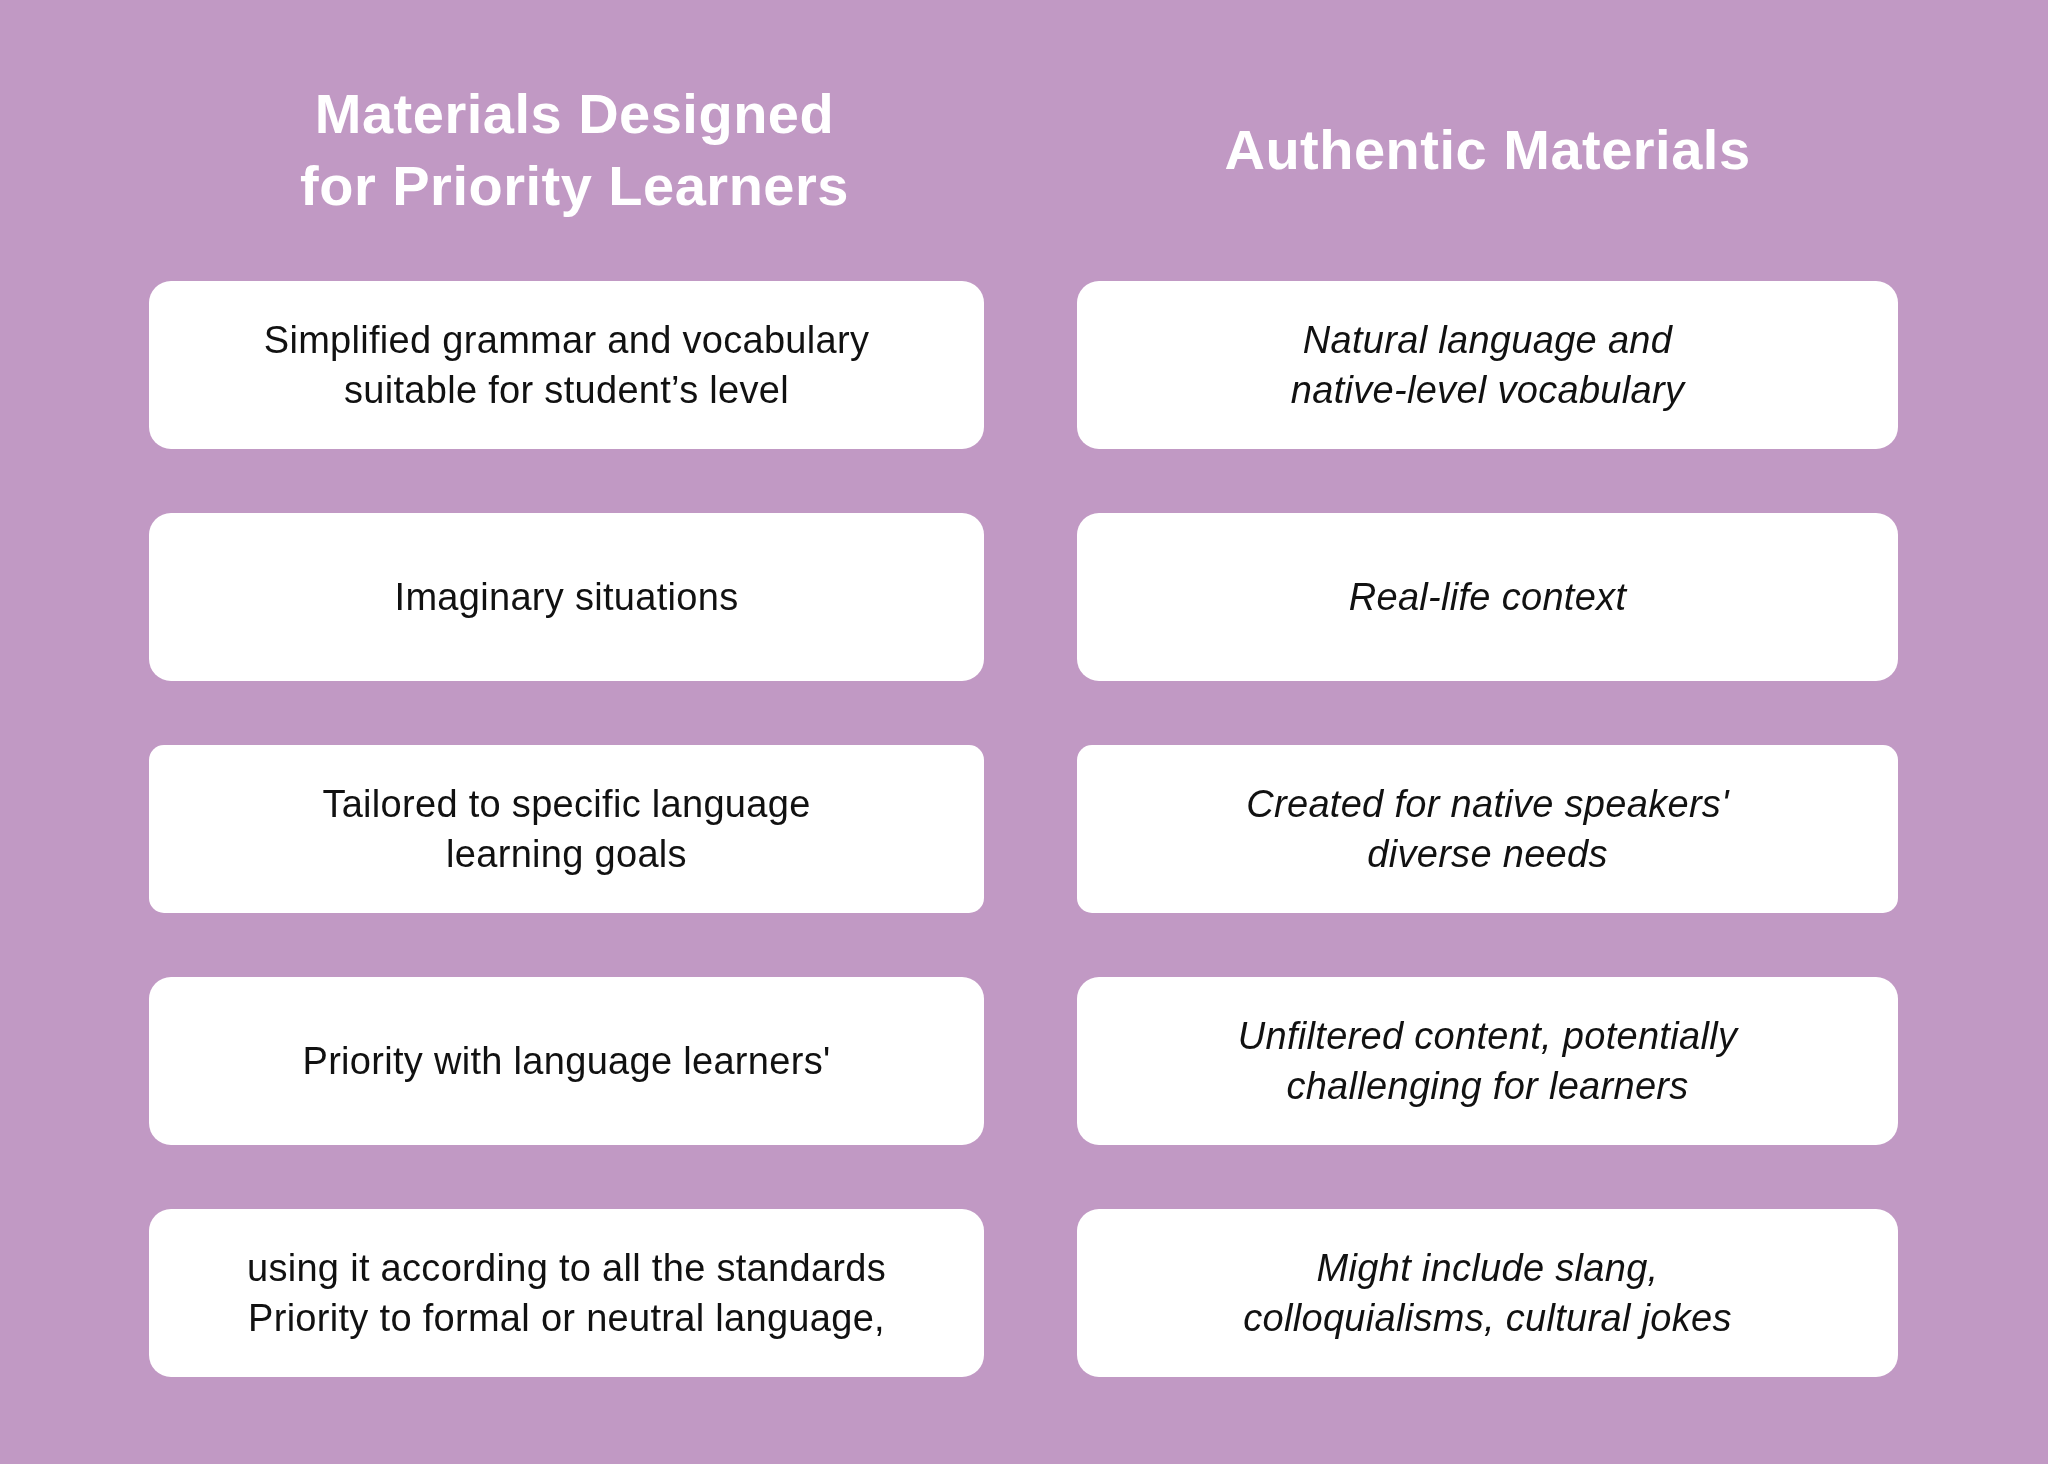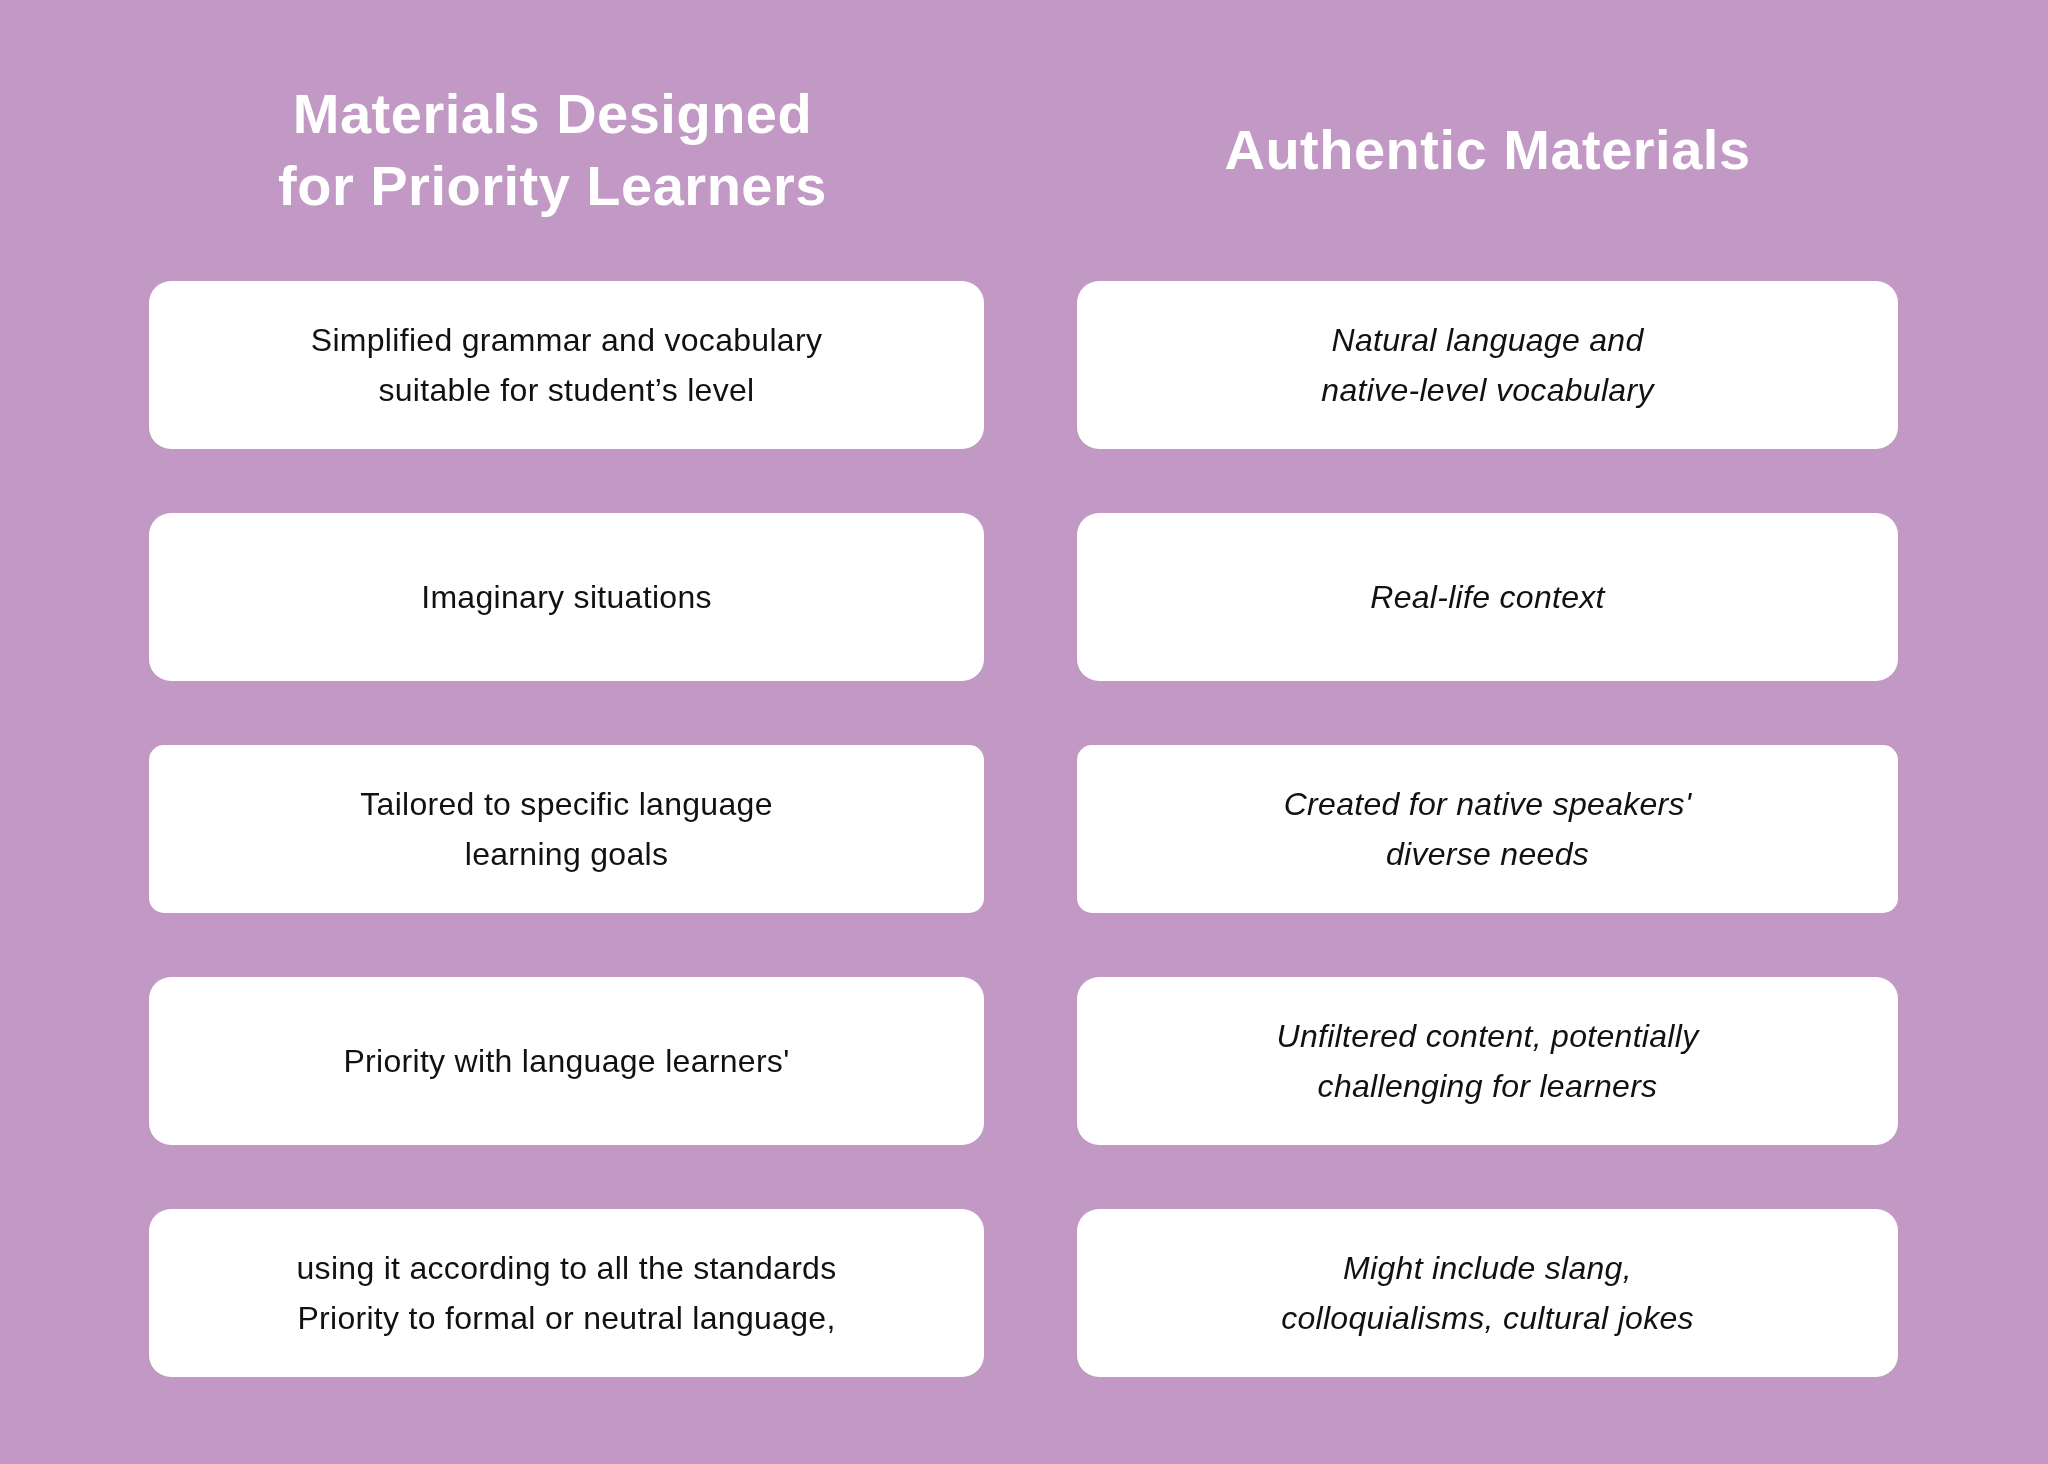--- a/index.html
+++ b/index.html
@@ -21,21 +21,21 @@
       font-size: 56px;
       line-height: 72px;
       text-align: center;
       letter-spacing: 0.5px;
       display: flex;
       align-items: center;
       justify-content: center;
       flex-direction: column;
     }
     #header-left {
-      left: 135px;
+      left: 157px;
       width: 835px;
       top: 76px;
       height: 148px;
     }
     #header-right {
       left: 1077px;
       width: 821px;
       top: 76px;
       height: 148px;
     }
@@ -57,21 +57,21 @@
     .card.left {
       left: 149px;
       width: 835px;
     }
     .card.right {
       left: 1077px;
       width: 821px;
       font-style: italic;
     }
     .card .text {
-      font-size: 32px;
+      font-size: 38px;
       line-height: 50px;
       color: #111111;
       letter-spacing: 0.3px;
     }
     .card .text span {
       display: block;
     }
     .r0 { top: 281px; }
     .r1 { top: 513px; }
     .r2 { top: 745px; border-radius: 15px; }

